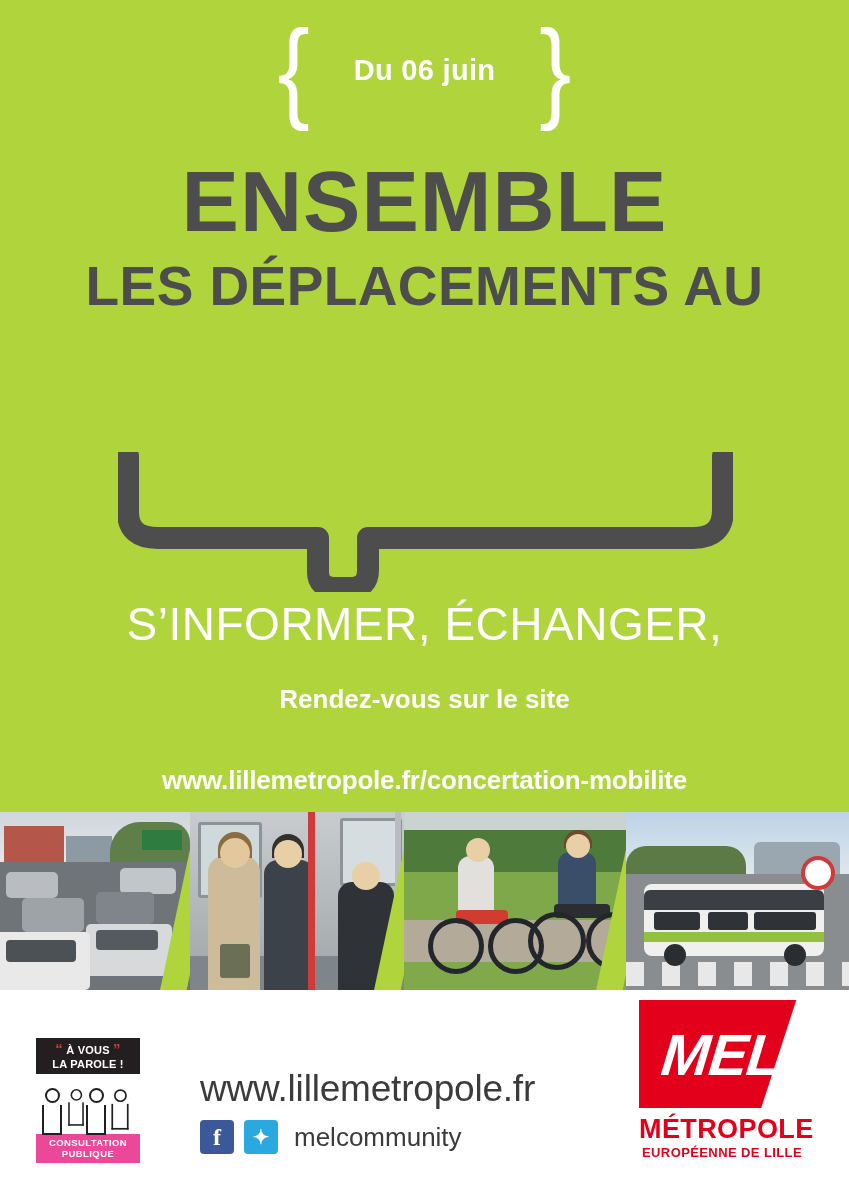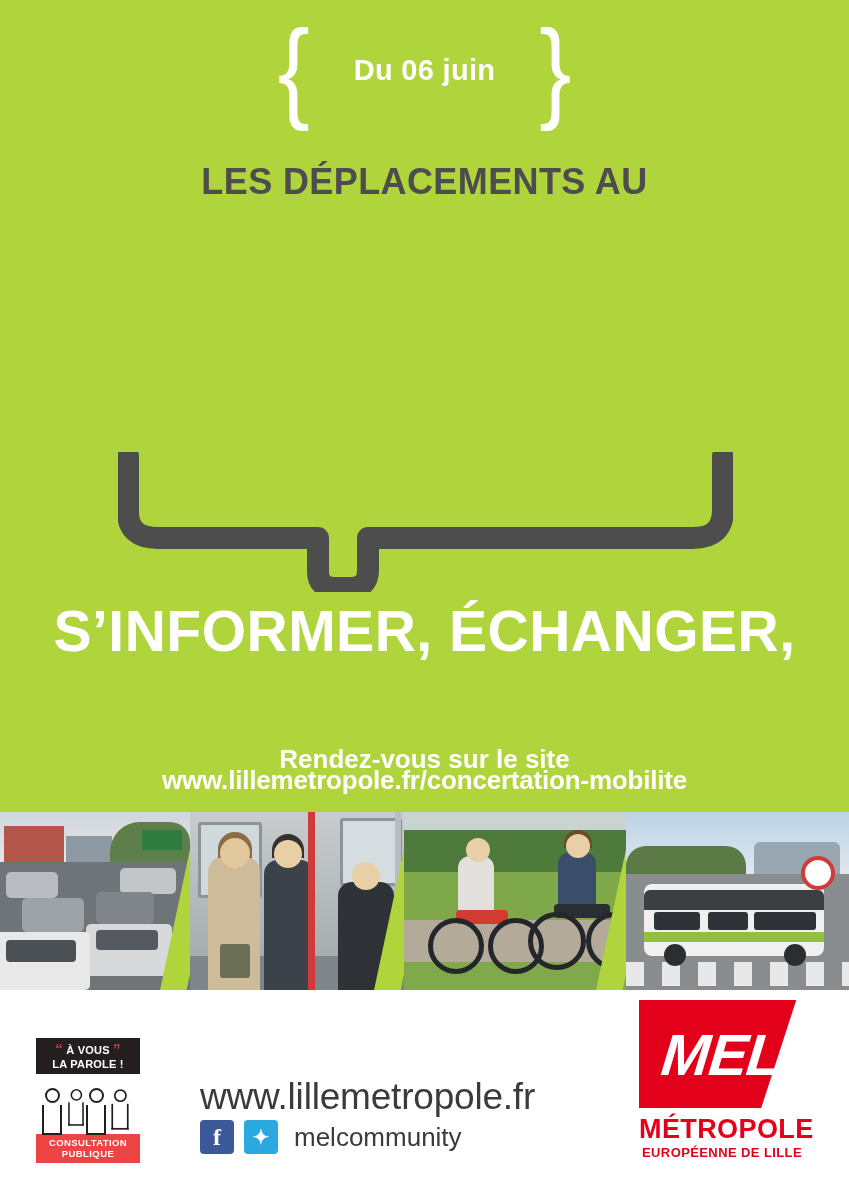--- a/index.html
+++ b/index.html
@@ -75,21 +75,21 @@
   }
   .headline .l2,
   .headline .l3,
   .headline .l4 {
     display: block;
     font-weight: bold;
     line-height: 1.02;
     letter-spacing: 0.4px;
   }
   .headline .l2 { font-size: 52px; margin-top: 8px; }
-  .headline .l3 { font-size: 36px; margin-top: 4px; }
+  .headline .l3 { font-size: 55px; margin-top: 15px; }
   .headline .l4 { font-size: 52px; margin-top: 4px; }
 
   
   .bubble-tail {
     position: absolute;
     left: 118px;
     top: 452px;
     width: 615px;
     height: 140px;
   }
@@ -99,29 +99,29 @@
     position: absolute;
     left: 0;
     top: 596px;
     width: 849px;
     text-align: center;
     color: #ffffff;
   }
   .subhead .s1,
   .subhead .s2 {
     display: block;
-    font-size: 57px;
-    font-weight: bold;
+    font-size: 46px;
+    font-weight: normal;
     letter-spacing: 0.5px;
     line-height: 1.25;
   }
   .rdv {
     position: absolute;
     left: 0;
-    top: 744px;
+    top: 684px;
     width: 849px;
     text-align: center;
     color: #ffffff;
     font-size: 26px;
     font-weight: bold;
   }
   .url-top {
     position: absolute;
     left: 0;
     top: 765px;
@@ -285,38 +285,37 @@
   }
   .parole .fig .body {
     width: 16px; height: 28px; border: 2px solid #231f20; border-top: none;
     margin: 0 auto;
   }
   .parole .f1 { left: 6px; }
   .parole .f2 { left: 30px; bottom: 4px; transform: scale(0.78); }
   .parole .f3 { left: 50px; }
   .parole .f4 { left: 74px; bottom: 2px; transform: scale(0.86); }
   .parole .sub {
-    background: #ef4444;
+    background: #ec4899;
     color: #ffffff;
     font-size: 9.5px;
     font-weight: bold;
     line-height: 1.25;
     padding: 3px 2px;
     letter-spacing: 0.4px;
   }
 
   
   .web {
     position: absolute;
     left: 200px;
     top: 78px;
     color: #3b3b3b;
     font-size: 37px;
     letter-spacing: -0.2px;
-    margin-top: 8px;
   }
   .social {
     position: absolute;
     left: 200px;
     top: 130px;
     display: flex;
     align-items: center;
     gap: 10px;
   }
   .sq {
@@ -383,20 +382,21 @@
 
     <div class="date-block">
       <span class="brace">{</span>
       <span class="date-lines">
         <span>Du 06 juin</span><br>
       </span>
       <span class="brace">}</span>
     </div>
 
     <div class="headline">
+      <span class="l1">ENSEMBLE</span>
       <span class="l3">LES DÉPLACEMENTS AU</span>
     </div>
 
     <svg class="bubble-tail" viewBox="0 0 615 140">
       <path d="M10,4 L10,60 Q10,86 40,86 L200,86 L200,120 Q200,136 218,136 L232,136 Q250,136 250,118 L250,86 L575,86 Q605,86 605,58 L605,4" fill="none" stroke="#4d4d4d" stroke-width="22" stroke-linejoin="round" stroke-linecap="round"></path>
     </svg>
 
     <div class="subhead">
       <span class="s1">S’INFORMER, ÉCHANGER,</span>
     </div>

